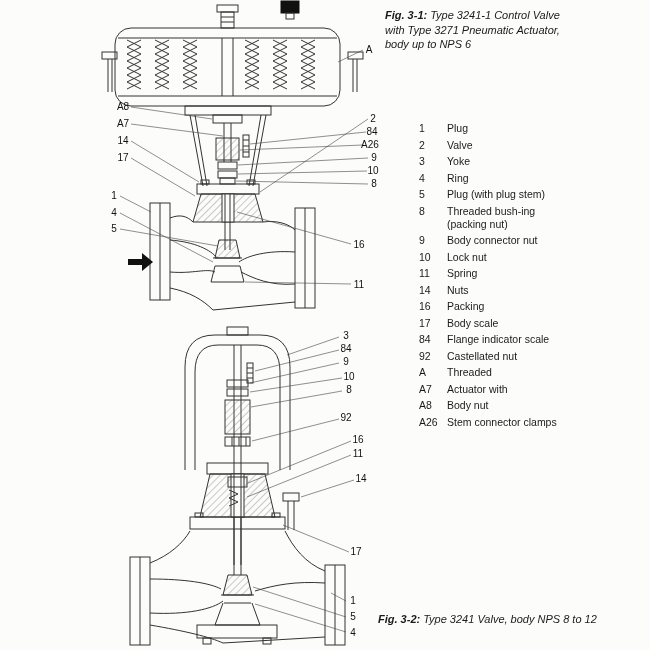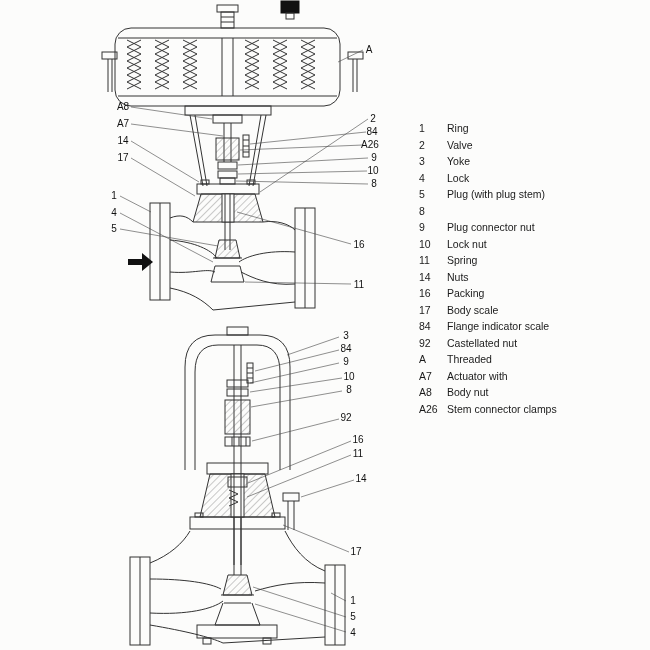--- a/index.html
+++ b/index.html
@@ -240,49 +240,56 @@
       <text x="243" y="118">16</text>
       <text x="243" y="132">11</text>
       <text x="246" y="157">14</text>
       <text x="241" y="230">17</text>
       <text x="238" y="279">1</text>
       <text x="238" y="295">5</text>
       <text x="238" y="311">4</text>
     </g>
   </svg>
 
-
+  <div class="caption" style="left:385px;top:8px;width:185px;">
+    <span class="fig-label">Fig. 3-1:</span><span>Type 3241-1 Control Valve with Type 3271 Pneumatic Actuator, body up to NPS 6</span>
+  </div>
+
+  <div class="caption" style="left:378px;top:612px;width:250px;">
+    <span class="fig-label">Fig. 3-2:</span><span>Type 3241 Valve, body NPS 8 to 12</span>
+  </div>
 
   <div class="legend">
     <div class="legend-row">
         <span class="legend-key">1</span>
-        <span class="legend-label">Ring</span>
+        <span class="legend-label">Plug</span>
       </div>
     <div class="legend-row">
         <span class="legend-key">2</span>
         <span class="legend-label">Valve</span>
       </div>
     <div class="legend-row">
         <span class="legend-key">3</span>
         <span class="legend-label">Yoke</span>
       </div>
     <div class="legend-row">
         <span class="legend-key">4</span>
-        <span class="legend-label">Lock</span>
+        <span class="legend-label">Ring</span>
       </div>
     <div class="legend-row">
         <span class="legend-key">5</span>
         <span class="legend-label">Plug (with plug stem)</span>
       </div>
     <div class="legend-row">
         <span class="legend-key">8</span>
+        <span class="legend-label">Threaded bush-ing (packing nut)</span>
       </div>
     <div class="legend-row">
         <span class="legend-key">9</span>
-        <span class="legend-label">Plug connector nut</span>
+        <span class="legend-label">Body connector nut</span>
       </div>
     <div class="legend-row">
         <span class="legend-key">10</span>
         <span class="legend-label">Lock nut</span>
       </div>
     <div class="legend-row">
         <span class="legend-key">11</span>
         <span class="legend-label">Spring</span>
       </div>
     <div class="legend-row">

